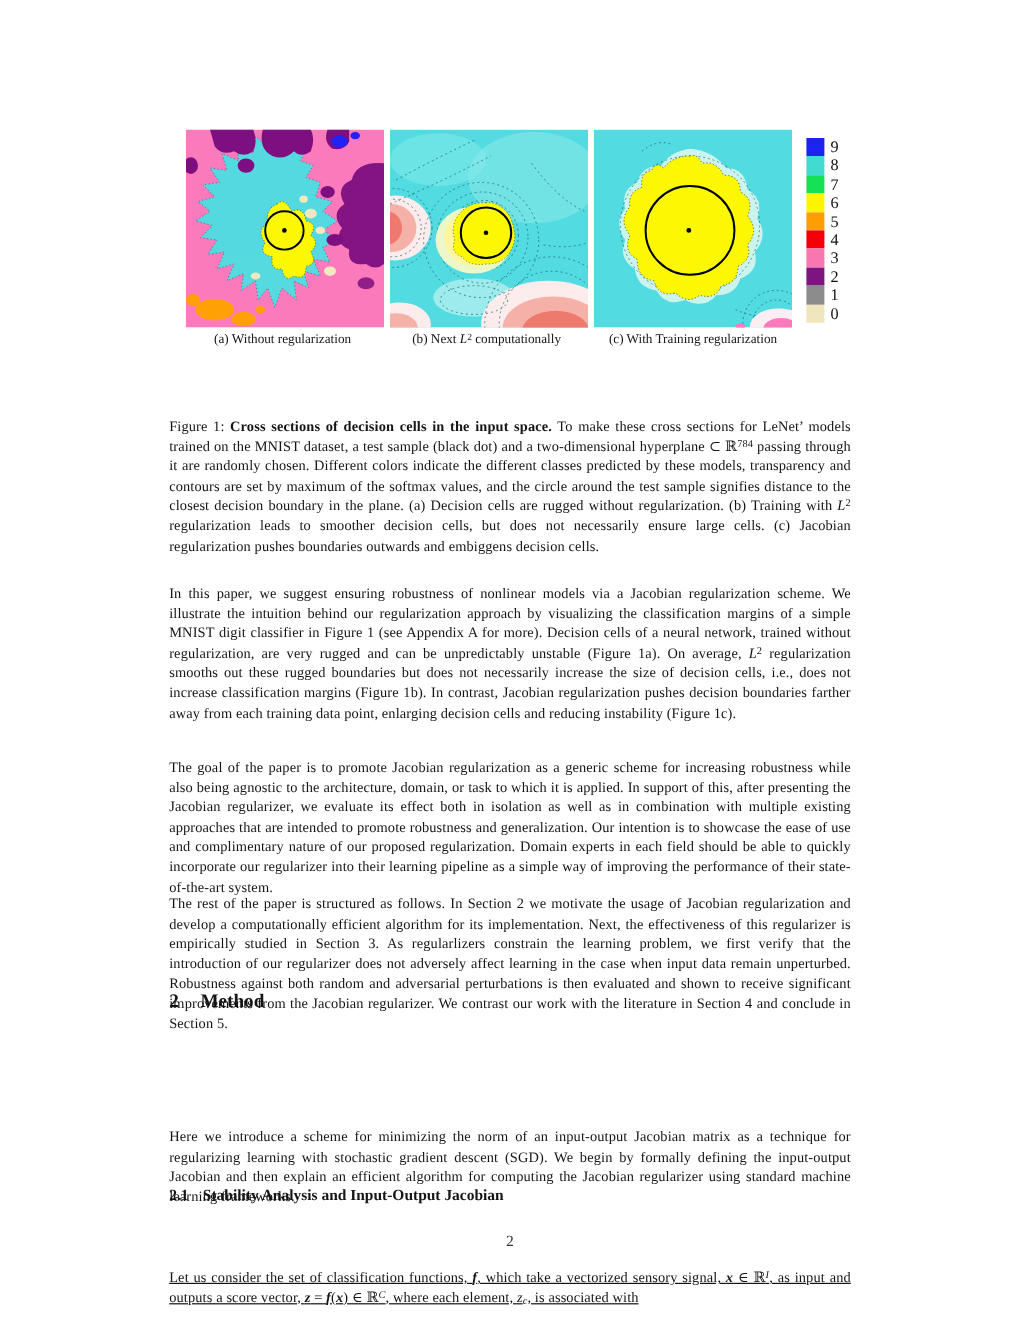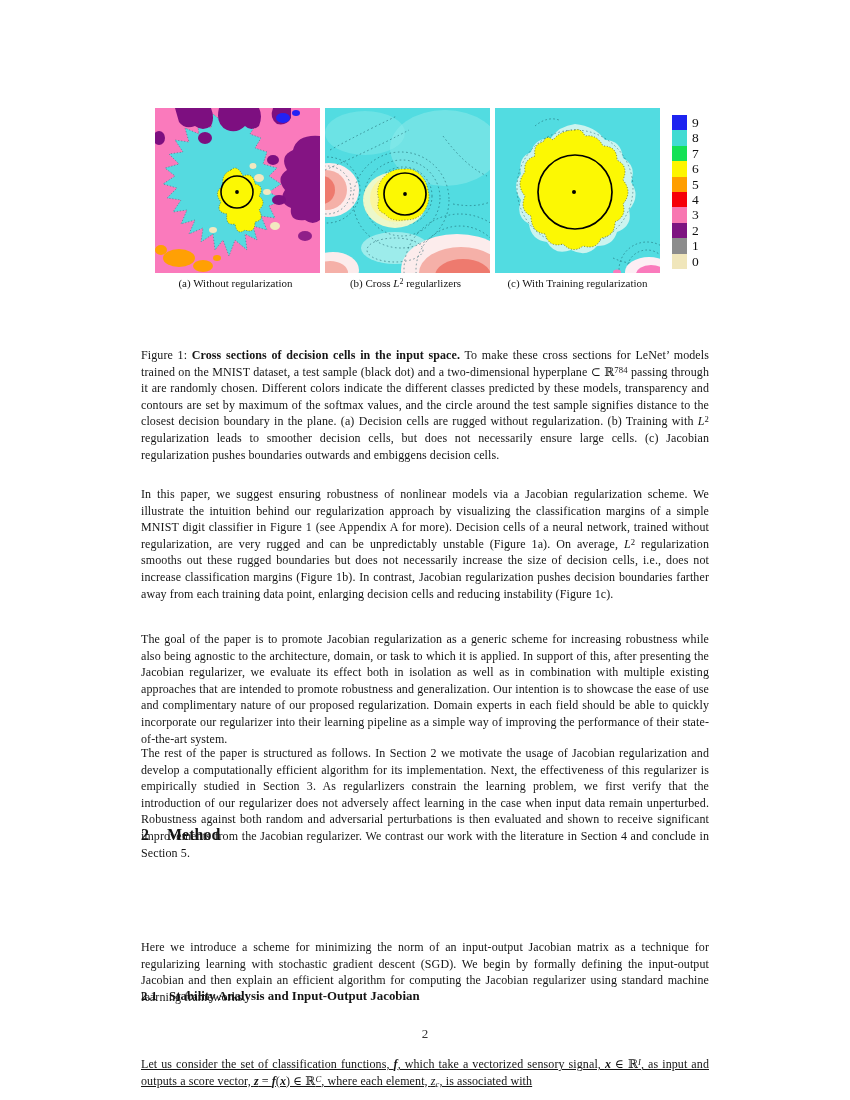--- a/index.html
+++ b/index.html
@@ -217,21 +217,21 @@
         <div class="cb-cell" style="background-color: rgb(140, 140, 140);"></div>
         <div class="cb-label">1</div>
       </div>
       <div class="cb-row">
         <div class="cb-cell" style="background-color: rgb(240, 230, 187);"></div>
         <div class="cb-label">0</div>
       </div>
     </div>
 
   <div class="subcap" id="subcap-a"><span class="s-n">(a) Without regularization</span></div>
-  <div class="subcap" id="subcap-b"><span class="s-n">(b) Cross </span><span class="s-i">L</span><span class="s-sup">2</span><span class="s-n"> regularlizers</span></div>
+  <div class="subcap" id="subcap-b"><span class="s-n">(b) Next </span><span class="s-i">L</span><span class="s-sup">2</span><span class="s-n"> computationally</span></div>
   <div class="subcap" id="subcap-c"><span class="s-n">(c) With Training regularization</span></div>
 
   <div class="text-block" id="figure-caption"><span class="s-n">Figure 1: </span><span class="s-b">Cross sections of decision cells in the input space.</span><span class="s-n"> To make these cross sections for LeNet’ models trained on the MNIST dataset, a test sample (black dot) and a two-dimensional hyperplane ⊂ ℝ</span><span class="s-sup">784</span><span class="s-n"> passing through it are randomly chosen. Different colors indicate the different classes predicted by these models, transparency and contours are set by maximum of the softmax values, and the circle around the test sample signifies distance to the closest decision boundary in the plane. (a) Decision cells are rugged without regularization. (b) Training with </span><span class="s-i">L</span><span class="s-sup">2</span><span class="s-n"> regularization leads to smoother decision cells, but does not necessarily ensure large cells. (c) Jacobian regularization pushes boundaries outwards and embiggens decision cells.</span></div>
 
   <div class="text-block" id="para-1"><span class="s-n">In this paper, we suggest ensuring robustness of nonlinear models via a Jacobian regularization scheme. We illustrate the intuition behind our regularization approach by visualizing the classification margins of a simple MNIST digit classifier in Figure 1 (see Appendix A for more).  Decision cells of a neural network, trained without regularization, are very rugged and can be unpredictably unstable (Figure 1a). On average, </span><span class="s-i">L</span><span class="s-sup">2</span><span class="s-n"> regularization smooths out these rugged boundaries but does not necessarily increase the size of decision cells, i.e., does not increase classification margins (Figure 1b). In contrast, Jacobian regularization pushes decision boundaries farther away from each training data point, enlarging decision cells and reducing instability (Figure 1c).</span></div>
   <div class="text-block" id="para-2"><span class="s-n">The goal of the paper is to promote Jacobian regularization as a generic scheme for increasing robustness while also being agnostic to the architecture, domain, or task to which it is applied. In support of this, after presenting the Jacobian regularizer, we evaluate its effect both in isolation as well as in combination with multiple existing approaches that are intended to promote robustness and generalization. Our intention is to showcase the ease of use and complimentary nature of our proposed regularization. Domain experts in each field should be able to quickly incorporate our regularizer into their learning pipeline as a simple way of improving the performance of their state-of-the-art system.</span></div>
   <div class="text-block" id="para-3"><span class="s-n">The rest of the paper is structured as follows.  In Section 2 we motivate the usage of Jacobian regularization and develop a computationally efficient algorithm for its implementation. Next, the effectiveness of this regularizer is empirically studied in Section 3. As regularlizers constrain the learning problem, we first verify that the introduction of our regularizer does not adversely affect learning in the case when input data remain unperturbed.  Robustness against both random and adversarial perturbations is then evaluated and shown to receive significant improvements from the Jacobian regularizer. We contrast our work with the literature in Section 4 and conclude in Section 5.</span></div>
 
   <div class="sec-heading" id="heading-method">
     <span class="sec-num">2</span><span>Method</span>

